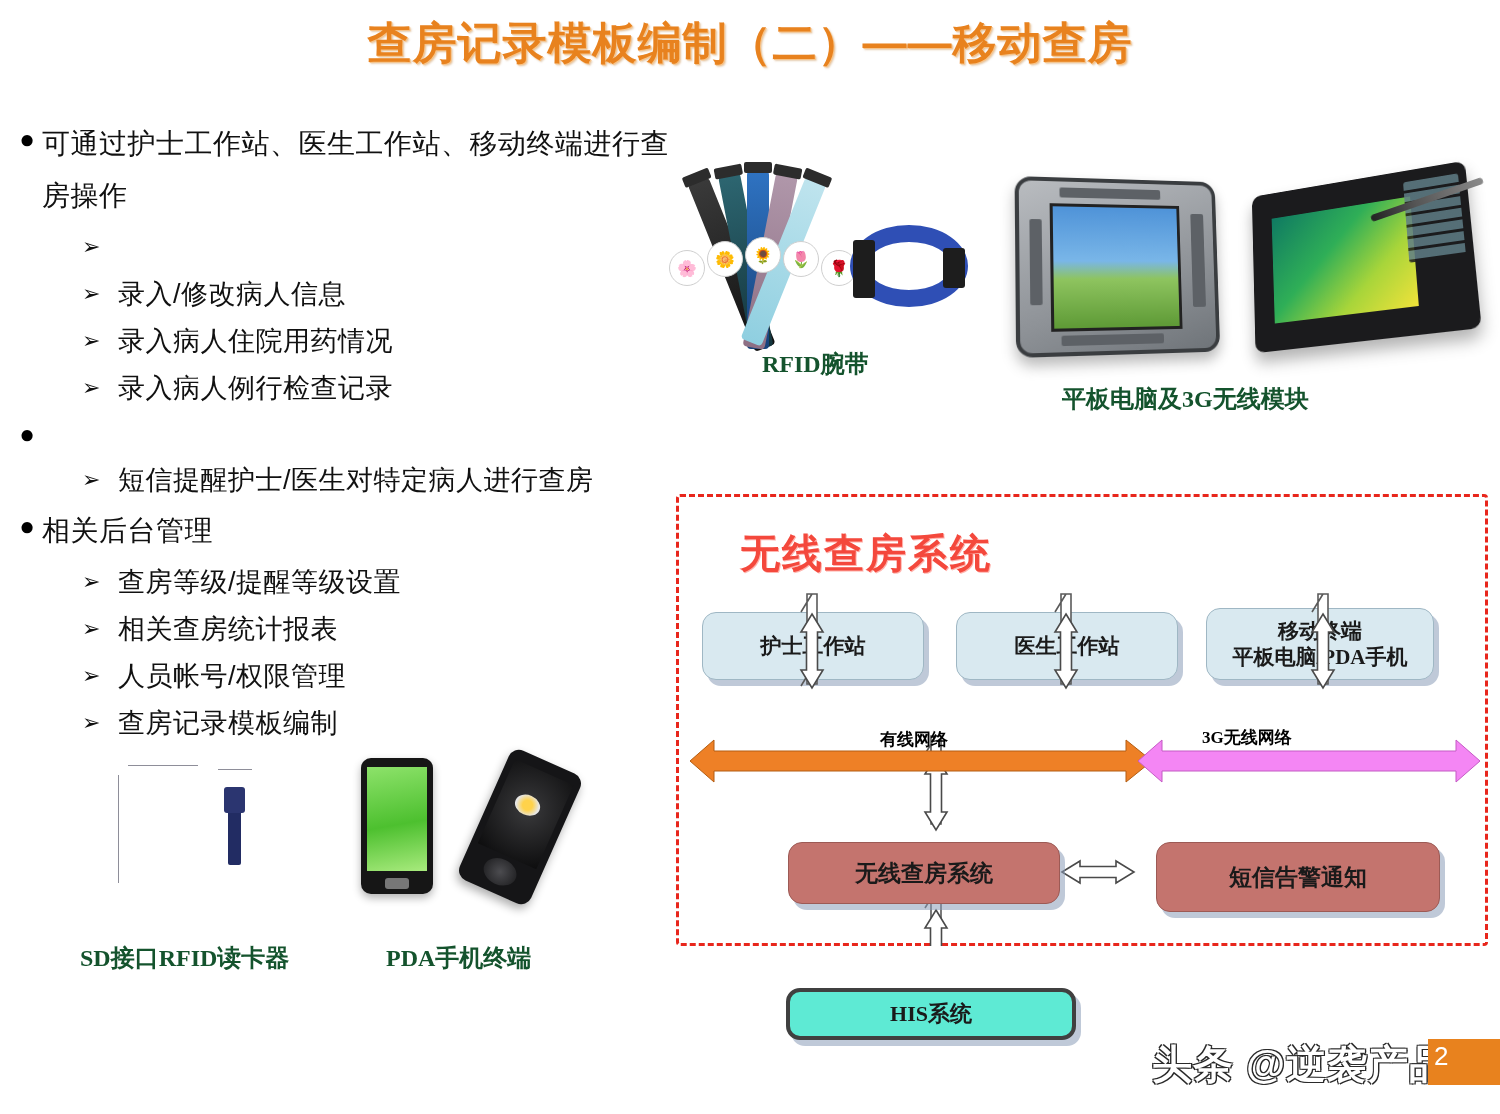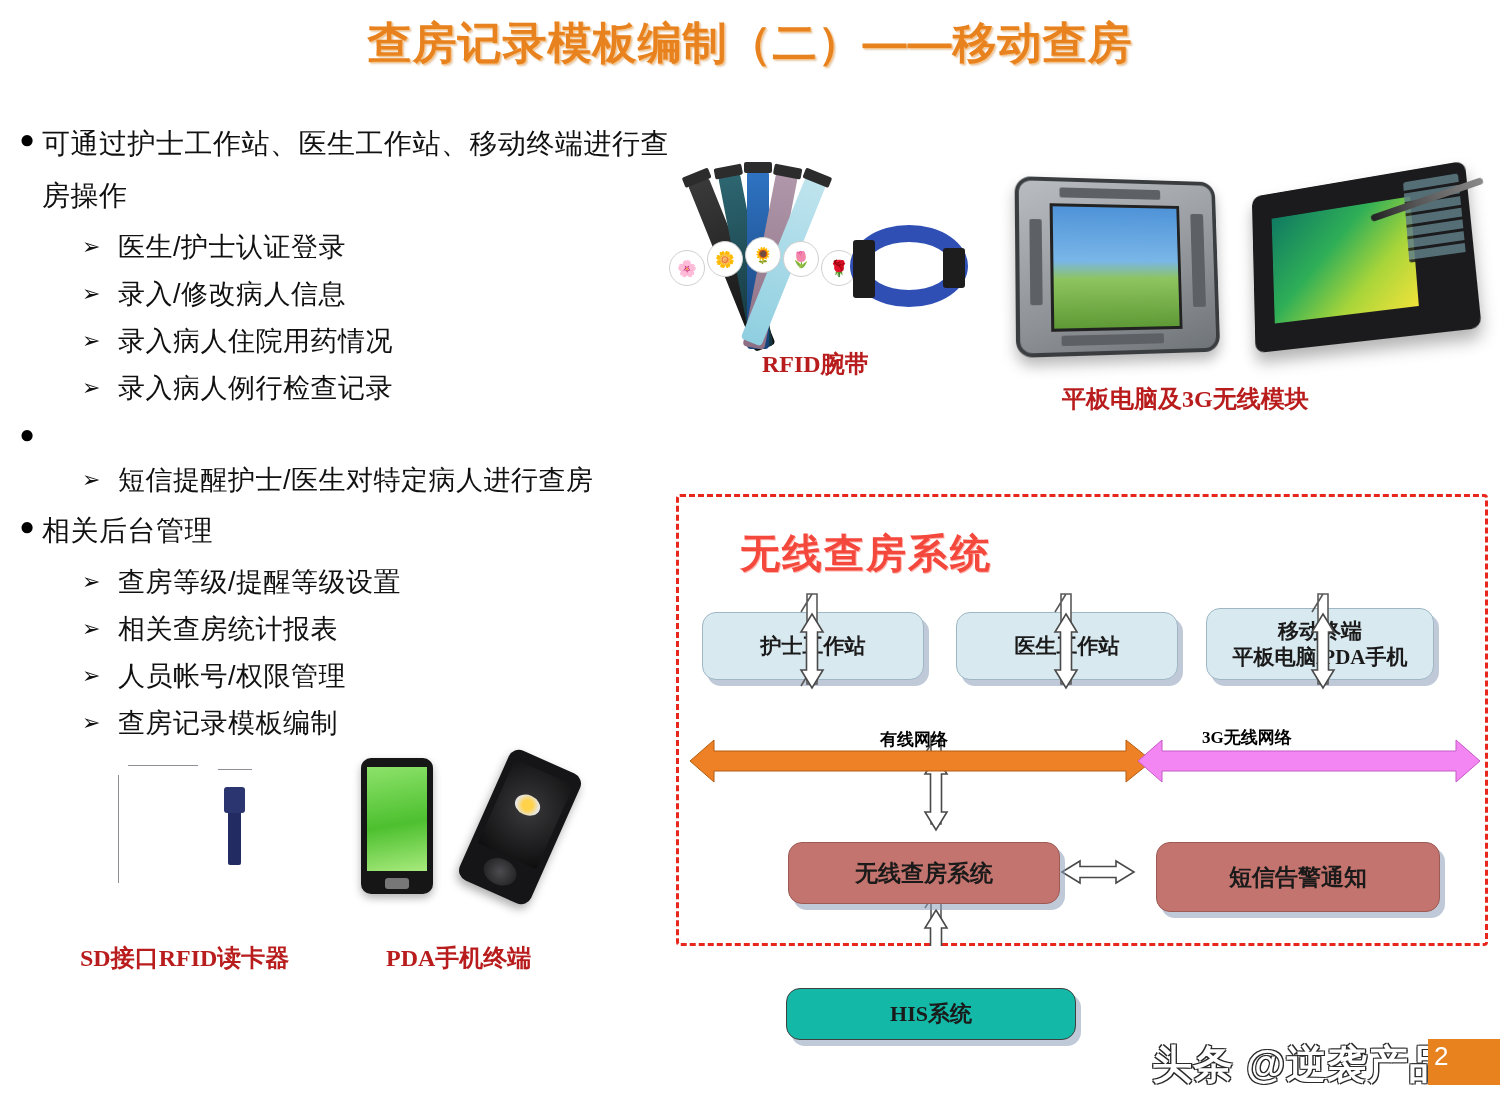--- a/index.html
+++ b/index.html
@@ -71,35 +71,35 @@
   .phone-htc{position:absolute;width:78px;height:142px;background:#151517;border-radius:11px;
      transform:rotate(24deg);box-shadow:0 5px 10px rgba(0,0,0,.32);}
   .phone-htc .scr{position:absolute;left:7px;top:11px;width:64px;height:92px;
      background:radial-gradient(circle at 50% 44%,#3a3a3c,#0d0d0e);}
   .phone-htc .sun{position:absolute;left:24px;top:38px;width:26px;height:20px;border-radius:50%;
      background:radial-gradient(circle,#ffd24a 30%,#e6e6e6 70%);}
   .phone-htc .wheel{position:absolute;left:22px;bottom:9px;width:34px;height:26px;border-radius:50%;
      background:radial-gradient(circle,#4c4c50,#1a1a1c);}
 
   .caption{position:absolute;font-family:"Liberation Serif","DejaVu Serif",serif;
-           font-weight:bold;font-size:24px;color:#b91c1c;white-space:nowrap;}
+           font-weight:bold;font-size:24px;color:#14532d;white-space:nowrap;}
 
   
   .diagram{position:absolute;left:676px;top:494px;width:812px;height:452px;
            border:3px dashed #e8261c;border-radius:4px;box-sizing:border-box;background:#fff;}
   .diagram-title{position:absolute;left:740px;top:526px;font-family:"Liberation Serif","DejaVu Serif",serif;
      font-weight:bold;font-size:40px;color:#f4483c;letter-spacing:2px;
      text-shadow:1px 1px 0 #ffb3ad;}
 
   .node{position:absolute;box-sizing:border-box;display:flex;align-items:center;justify-content:center;
         text-align:center;font-family:"Liberation Serif","DejaVu Serif",serif;font-weight:bold;
         color:#1a1a1a;border-radius:14px;box-shadow:5px 6px 0 rgba(138,156,184,.55);}
   .node.blue{background:#d9e9f0;border:1px solid #9fb7c4;font-size:21px;}
   .node.red{background:#c4746e;border:1px solid #9c5a55;font-size:23px;}
-  .node.green{background:#14b8a6;border:1px solid #404040;font-size:22px;}
+  .node.green{background:#5eead4;border:4px solid #404040;font-size:22px;}
 
   .netlabel{position:absolute;font-family:"Liberation Serif","DejaVu Serif",serif;
             font-weight:bold;font-size:17px;color:#000;white-space:nowrap;}
 
   
   .watermark{position:absolute;left:1152px;top:1037px;font-size:40px;font-weight:bold;
      color:#ffffff;white-space:nowrap;letter-spacing:1px;
      text-shadow:-1.2px -1.2px 0 #2a2a2a,1.2px -1.2px 0 #2a2a2a,-1.2px 1.2px 0 #2a2a2a,1.2px 1.2px 0 #2a2a2a;}
   .pagebadge{position:absolute;left:1428px;top:1039px;width:72px;height:46px;background:#e8821e;
      color:#fff;font-size:26px;display:flex;align-items:flex-start;justify-content:flex-start;
@@ -111,21 +111,20 @@
 <div class="title">查房记录模板编制（二）——移动查房</div>
 
 <div class="bullets">
 
   <div class="lvl1">
     <span class="dot">●</span>
     <span class="txt">可通过护士工作站、医生工作站、移动终端进行查房操作</span>
   </div>
   <div class="lvl2">
     <span class="arw">➢</span>
-    <span class="txt">医生/护士认证登录</span>
   </div>
   <div class="lvl2">
     <span class="arw">➢</span>
     <span class="txt">录入/修改病人信息</span>
   </div>
   <div class="lvl2">
     <span class="arw">➢</span>
     <span class="txt">录入病人住院用药情况</span>
   </div>
   <div class="lvl2">

